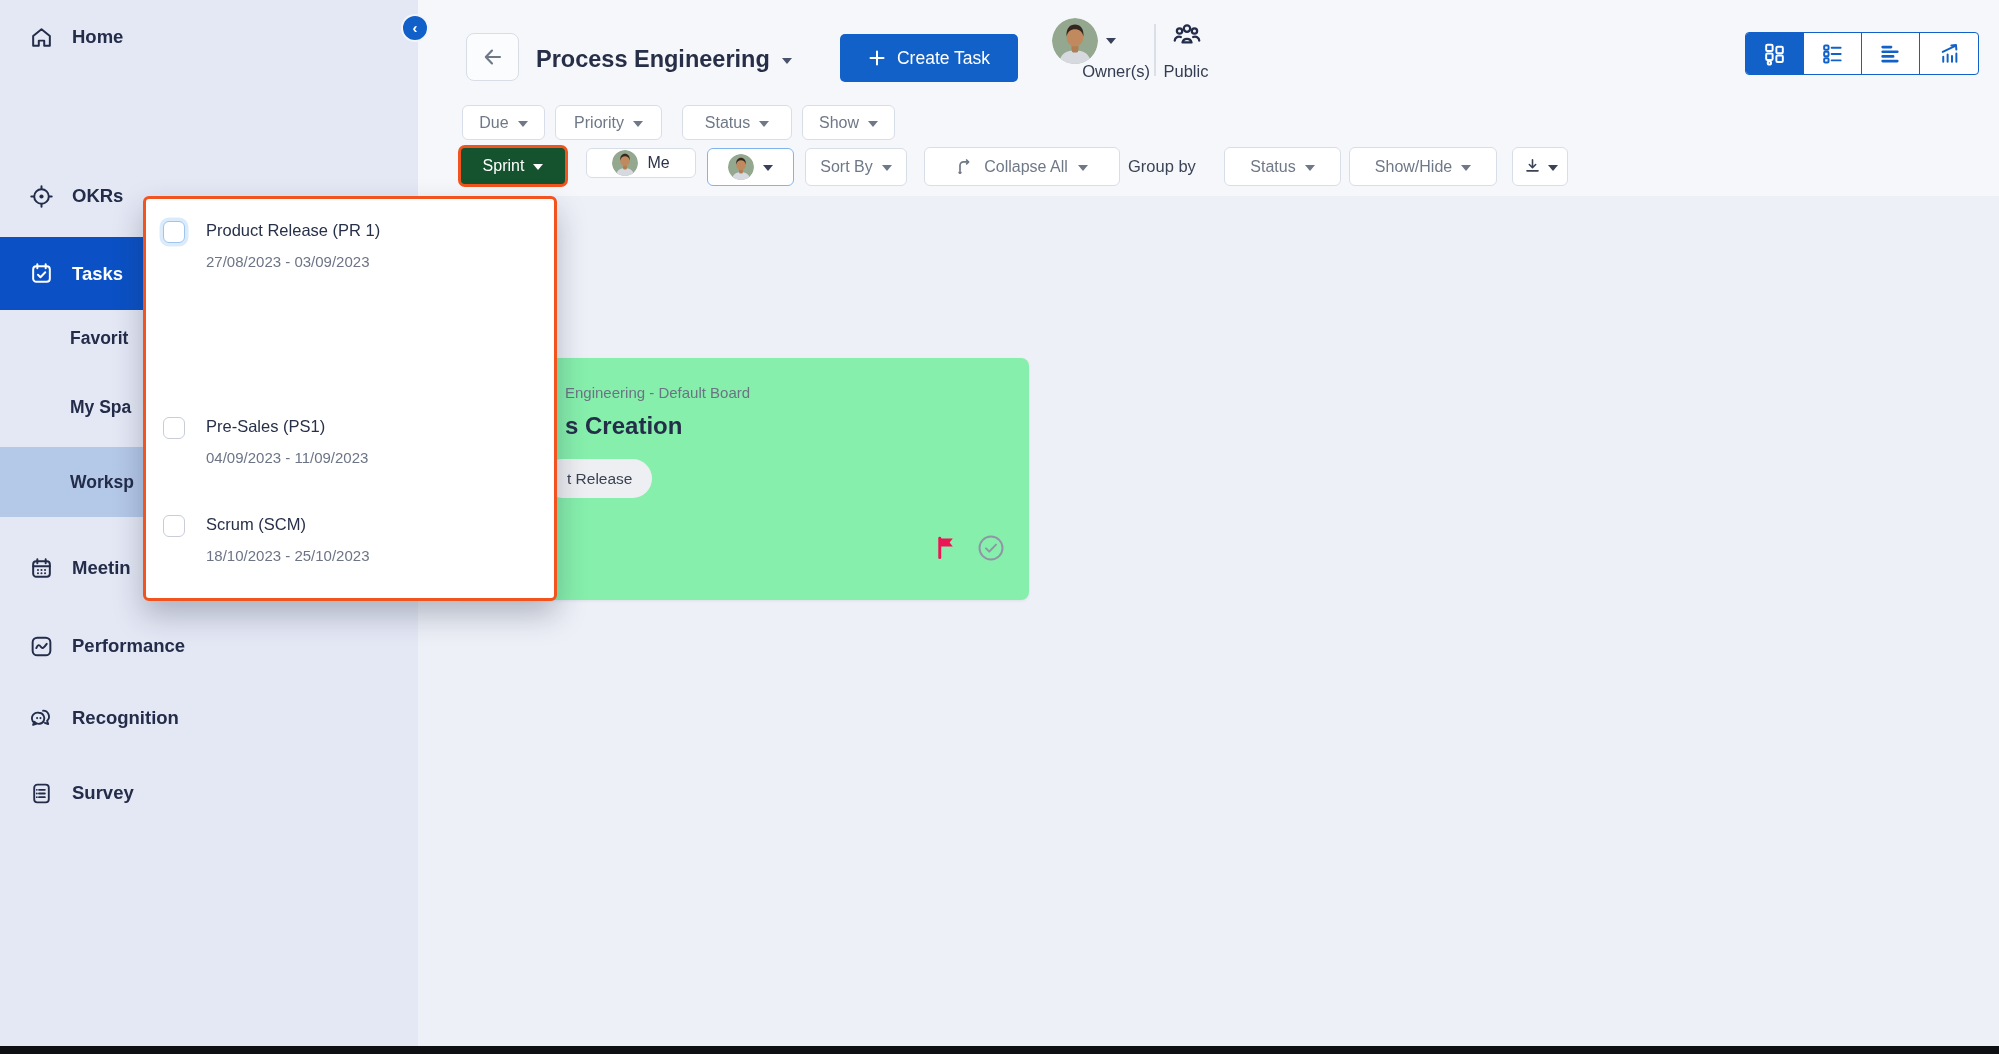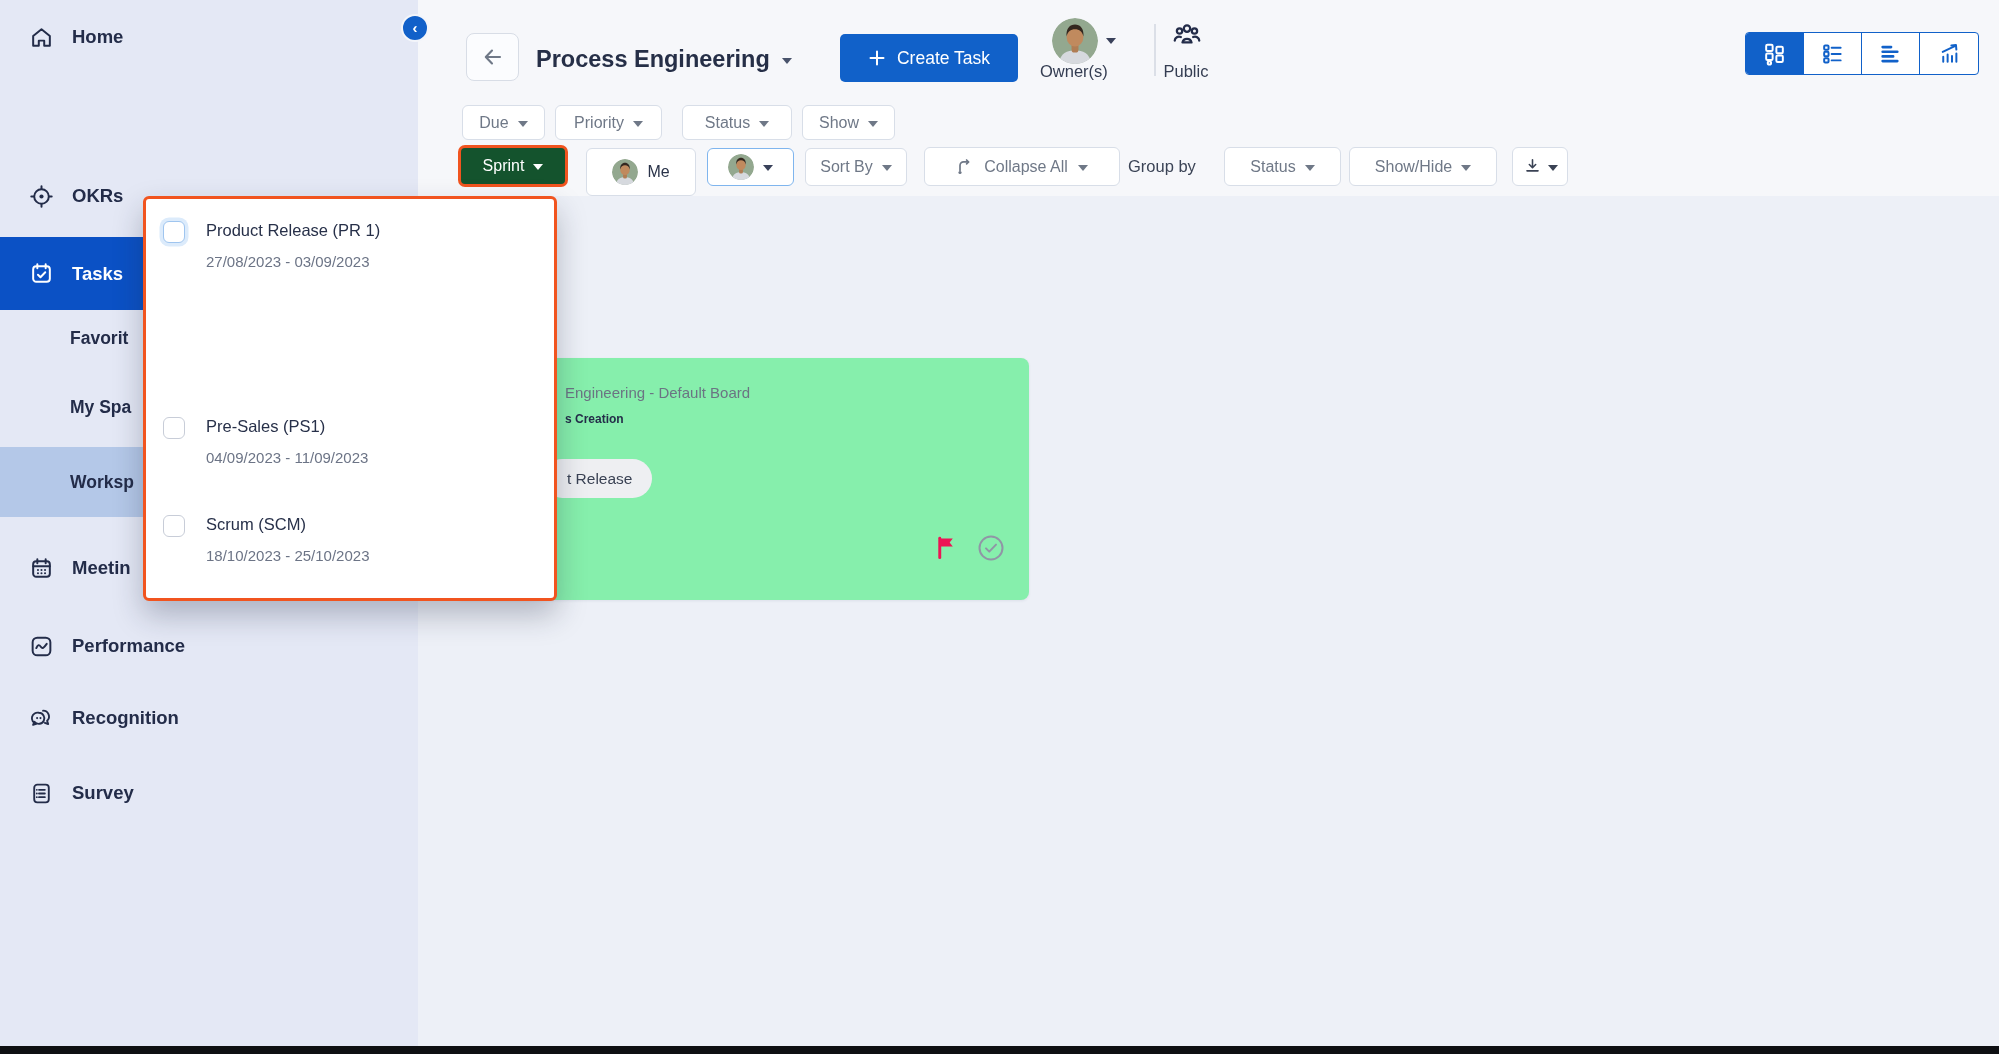--- a/index.html
+++ b/index.html
@@ -28,21 +28,21 @@
   #page-title-wrap{left:536px;top:44px;display:flex;align-items:center;gap:12px;height:30px;}
   #page-title{font-size:23.5px;font-weight:700;color:#262F47;}
   .caret{width:0;height:0;border-left:5px solid transparent;border-right:5px solid transparent;
         border-top:6px solid currentColor;display:inline-block;}
   #title-caret{color:#49536B;margin-top:3px;}
   #create-task{left:840px;top:34px;width:178px;height:48px;background:#1161C9;border-radius:5px;color:#fff;
         display:flex;align-items:center;justify-content:center;gap:11px;font-size:17.5px;font-weight:500;cursor:pointer;}
   .avatar{border-radius:50%;overflow:hidden;display:block;}
   #owner-avatar{left:1052px;top:18px;width:46px;height:46px;cursor:pointer;}
   #owner-caret{left:1106px;top:38px;color:#39415A;}
-  #owners-label{left:1040px;top:62px;width:110px;text-align:left;font-size:16.5px;color:#343D52;}
+  #owners-label{left:1040px;top:62px;width:110px;text-align:right;font-size:16.5px;color:#343D52;}
   #hdr-divider{left:1154px;top:24px;width:1.5px;height:52px;background:#DBDFE7;}
   #public-icon{left:1170px;top:19px;color:#232C49;}
   #public-label{left:1146px;top:62px;width:80px;text-align:center;font-size:16.5px;color:#343D52;}
   #view-group{left:1745px;top:32px;height:43px;display:flex;border:1.5px solid #1161C9;border-radius:4px;
         overflow:hidden;background:#fff;box-sizing:border-box;}
   .vbtn{width:57px;display:flex;align-items:center;justify-content:center;color:#1161C9;cursor:pointer;
         border-left:1.5px solid #1161C9;}
   .vbtn:first-child{border-left:none;}
   .vbtn.active{background:#1161C9;color:#fff;}
 
@@ -50,21 +50,21 @@
   .fbtn{position:absolute;background:#fff;border:1.5px solid #D8DEE8;border-radius:6px;display:flex;
         align-items:center;justify-content:center;gap:9px;color:#6F7887;font-size:16px;cursor:pointer;box-sizing:border-box;}
   .fbtn .caret{border-top-color:#6F7887;margin-top:2px;}
   #f-due{left:462px;top:105px;width:83px;height:35px;}
   #f-priority{left:555px;top:105px;width:107px;height:35px;}
   #f-status{left:682px;top:105px;width:110px;height:35px;}
   #f-tags{left:802px;top:105px;width:93px;height:35px;}
   #f-sprint{left:458px;top:145px;width:110px;height:42px;background:#14532d;border:3px solid #F1541F;
         color:#fff;font-weight:500;border-radius:7px;}
   #f-sprint .caret{border-top-color:#fff;}
-  #f-me{left:586px;top:148px;width:110px;height:48px;color:#2A3349;font-weight:500;}
+  #f-me{left:586px;top:148px;width:110px;height:30px;color:#2A3349;font-weight:500;}
   #f-assignee{left:707px;top:148px;width:87px;height:38px;border-color:#7FB5EE;}
   #f-sortby{left:805px;top:148px;width:102px;height:38px;}
   #f-collapse{left:924px;top:147px;width:196px;height:39px;gap:10px;}
   #groupby-label{left:1128px;top:157px;font-size:16.5px;color:#3B4456;font-weight:500;}
   #f-groupstatus{left:1224px;top:147px;width:117px;height:39px;}
   #f-showhide{left:1349px;top:147px;width:148px;height:39px;}
   #f-download{left:1512px;top:147px;width:56px;height:39px;color:#3A4254;gap:6px;}
   .mini-avatar{width:26px;height:26px;}
 
   
@@ -81,21 +81,21 @@
   .eq-icon{display:flex;flex-direction:column;gap:4px;}
   .eq-icon span{display:block;width:13px;height:2.5px;background:#39415A;border-radius:2px;}
   .count-badge{min-width:34px;height:31px;background:#FAFBFD;border:1.5px solid #E3E7EE;border-radius:8px;
         display:flex;align-items:center;justify-content:center;font-size:15px;color:#3C4254;box-sizing:border-box;}
   .col-plus{margin-left:auto;margin-right:8px;color:#1A2238;cursor:pointer;display:flex;}
 
   
   #task-card{left:455px;top:358px;width:574px;height:242px;background:#86efac;border-radius:8px;
         box-shadow:0 1px 3px rgba(25,39,80,.08);z-index:2;}
   #card-subtitle{left:110px;top:26px;font-size:15px;color:#6B7483;position:absolute;}
-  #card-title{left:110px;top:54px;font-size:12px;font-weight:600;color:#242E49;position:absolute;}
+  #card-title{left:110px;top:54px;font-size:24px;font-weight:600;color:#242E49;position:absolute;}
   #card-tag{left:88px;top:101px;height:39px;border-radius:20px;background:#EEEFF2;color:#3A4254;
         font-size:15.5px;display:flex;align-items:center;padding:0 20px 0 24px;position:absolute;}
   #card-flag{left:478px;top:176px;position:absolute;display:flex;}
   #card-check{left:521px;top:175px;position:absolute;display:flex;cursor:pointer;}
   #add-task{left:484px;top:629px;display:flex;align-items:center;gap:9px;color:#1566D2;font-size:17.5px;
         font-weight:600;cursor:pointer;}
 
   
   #sprint-dropdown{left:143px;top:196px;width:414px;height:405px;background:#fff;border:3px solid #F1541F;
         border-radius:6px;box-shadow:0 14px 30px rgba(30,35,60,.28);z-index:50;box-sizing:border-box;}

